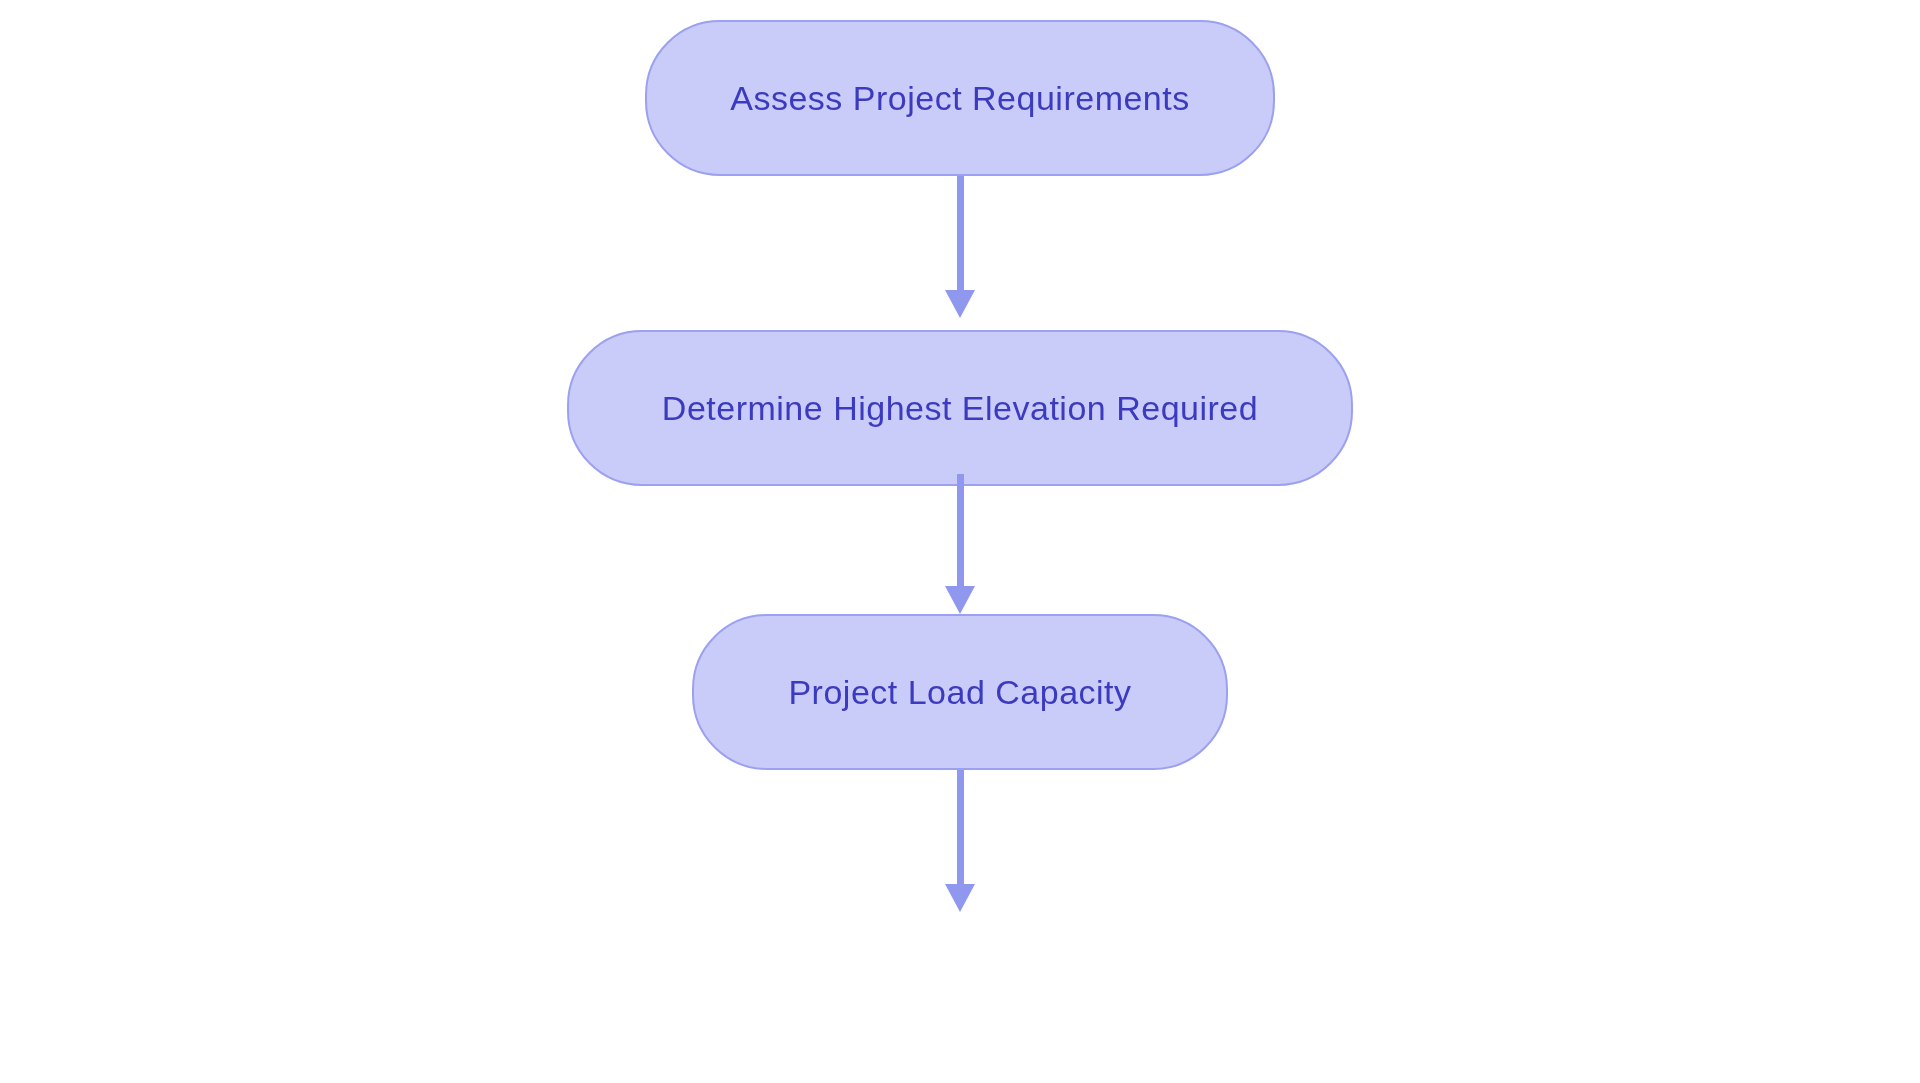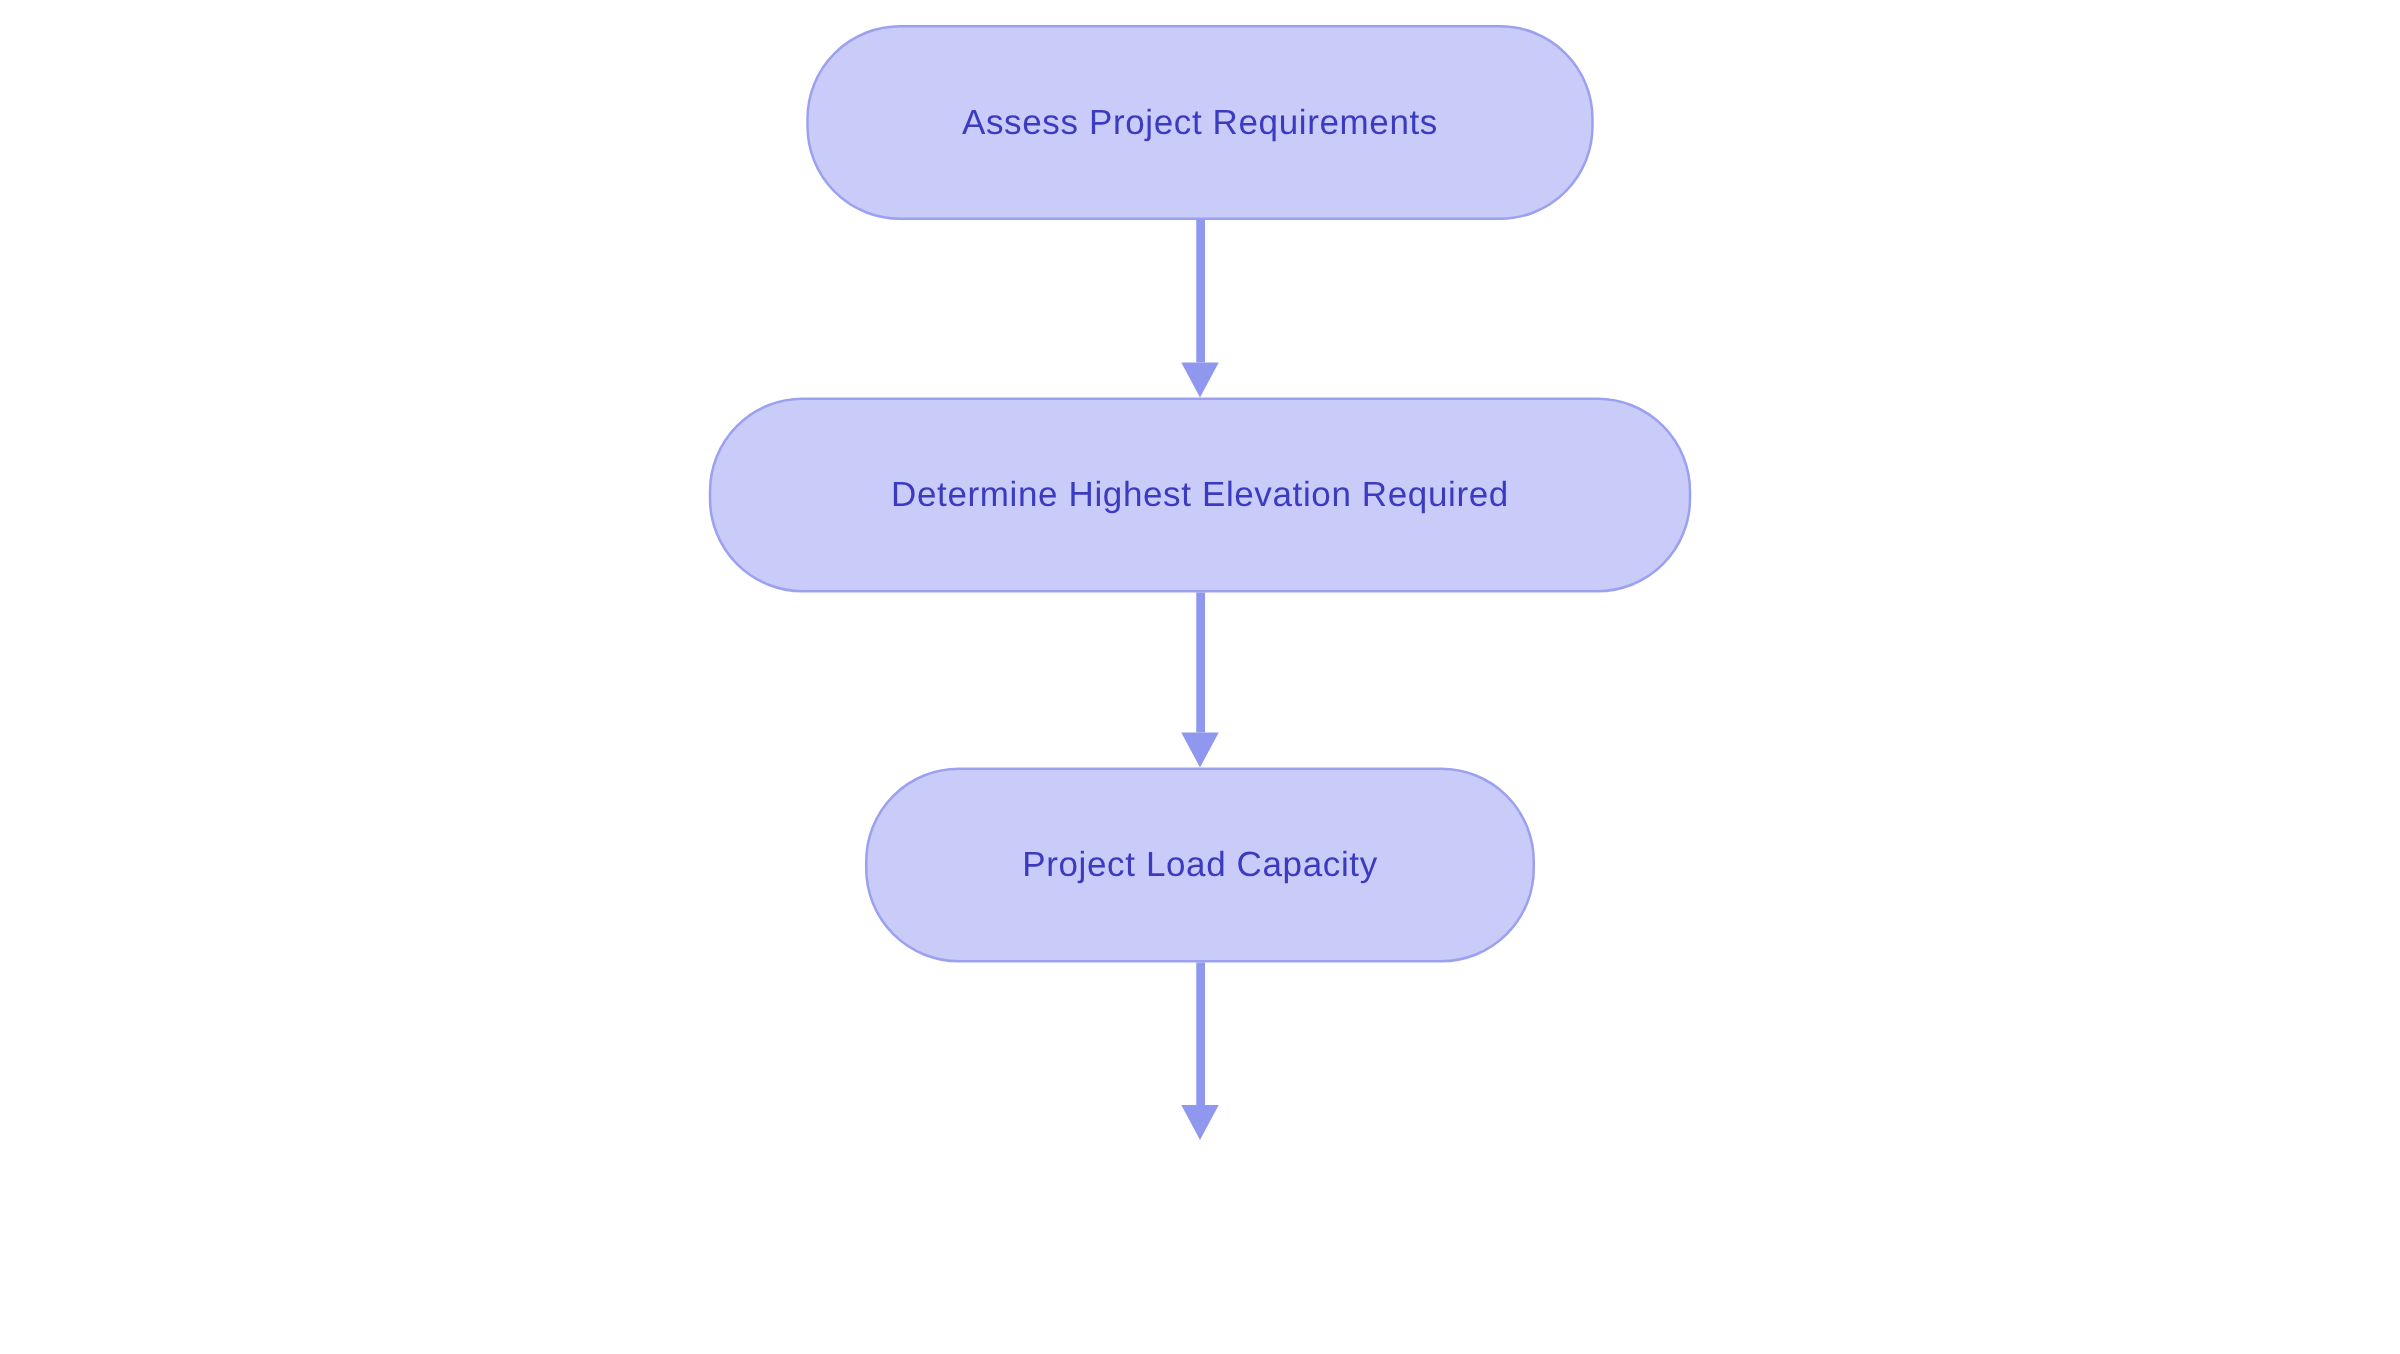--- a/index.html
+++ b/index.html
@@ -23,28 +23,28 @@
     box-sizing: border-box;
     background: var(--node-fill, #c9cbf8);
     border: 2px solid var(--node-border, #9ba1f0);
     border-radius: 75px;
     display: flex;
     align-items: center;
     justify-content: center;
   }
   .flow-node .node-label {
     color: var(--text, #3c3bc0);
-    font-size: 28px;
+    font-size: 34px;
     line-height: 1.2;
     text-align: center;
     white-space: nowrap;
     letter-spacing: 0.5px;
   }
   .node-1 { top: 20px;  width: 630px; }
-  .node-2 { top: 318px; width: 786px; }
+  .node-2 { top: 330px; width: 786px; }
   .node-3 { top: 614px; width: 536px; }
   .node-4 { top: 912px; width: 860px; }
 
   .connector {
     position: absolute;
     left: 50%;
     transform: translateX(-50%);
     width: 30px;
     display: flex;
     flex-direction: column;

